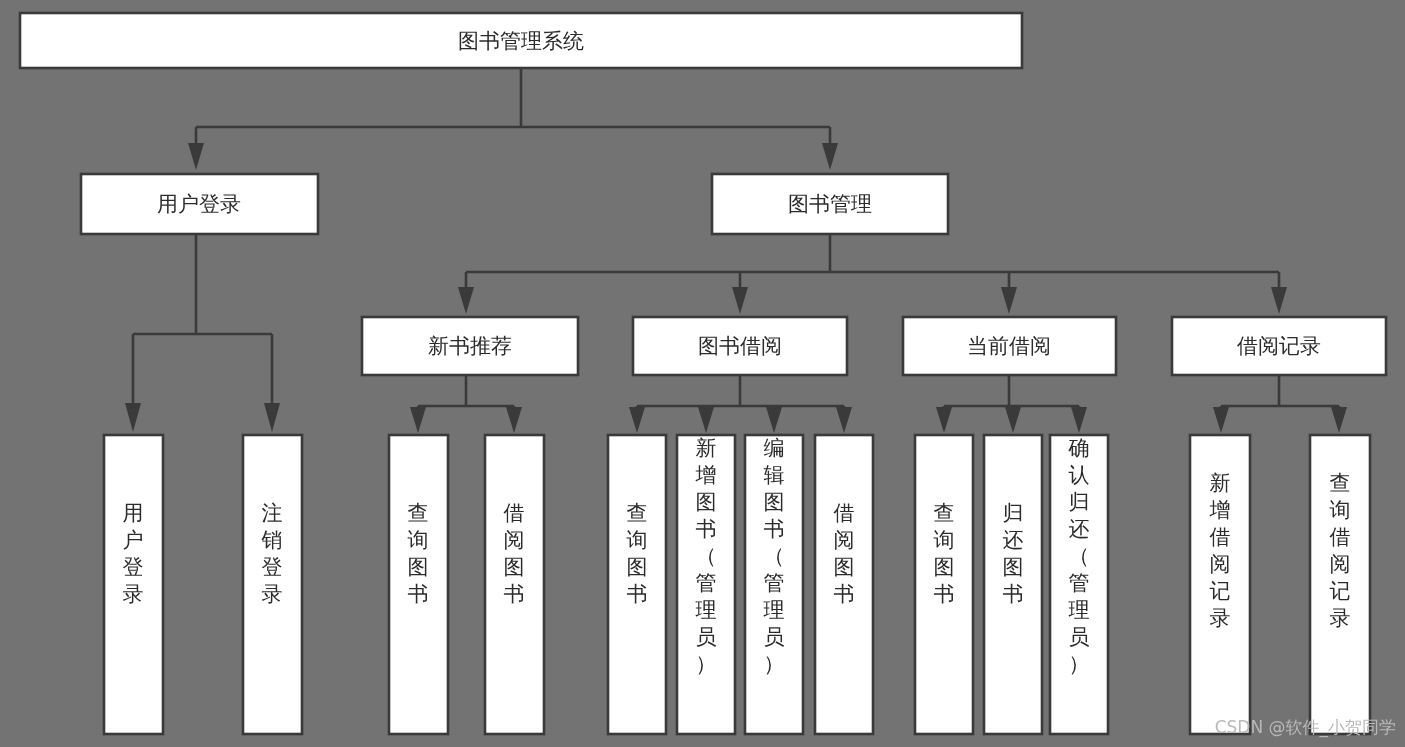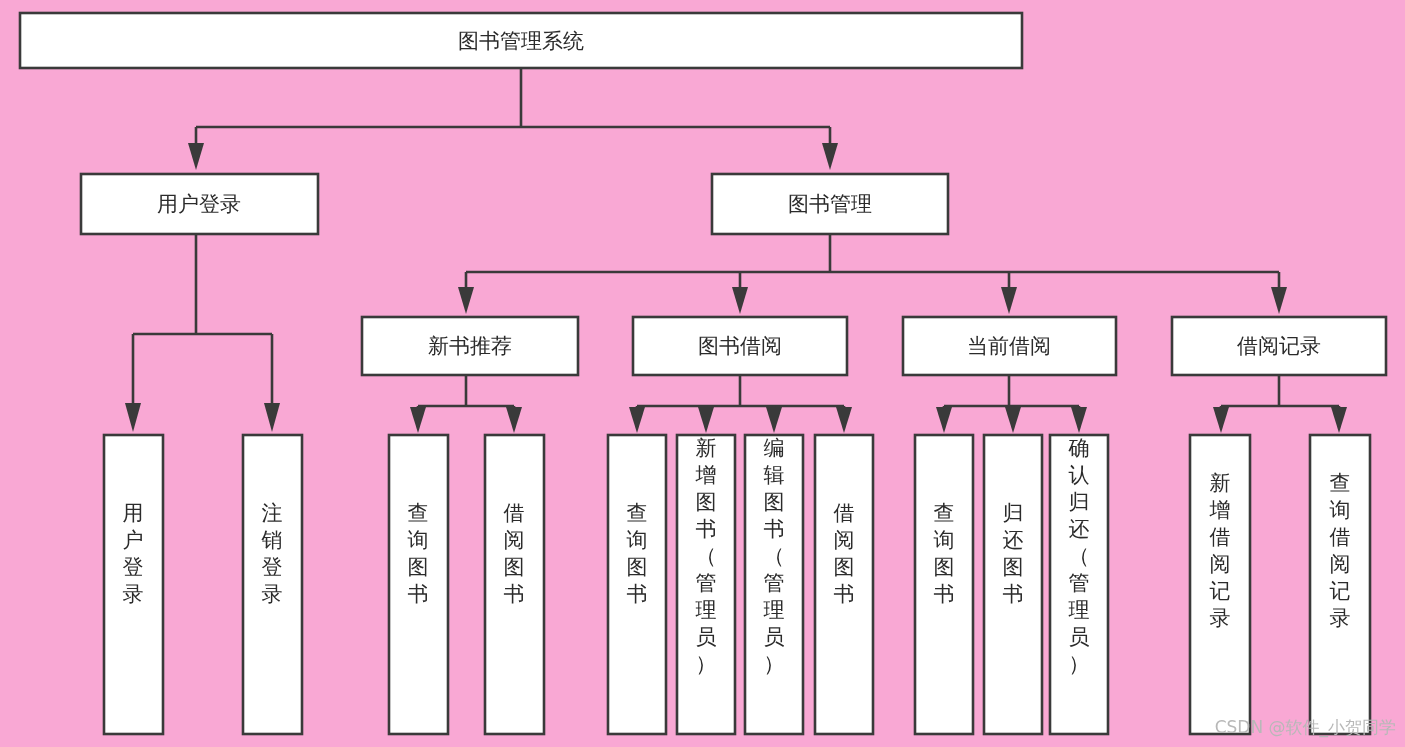--- a/index.html
+++ b/index.html
@@ -8,21 +8,21 @@
     padding: 0;
     background: #ffffff;
   }
   body {
     font-family: "DejaVu Sans", "Liberation Sans", sans-serif;
   }
   #diagram-root {
     position: relative;
     width: 1405px;
     height: 747px;
-    background: #f9a8d4;
+    background: #737373;
     overflow: hidden;
   }
   svg#flow-svg {
     position: absolute;
     left: 0;
     top: 0;
     width: 1405px;
     height: 747px;
     display: block;
   }

